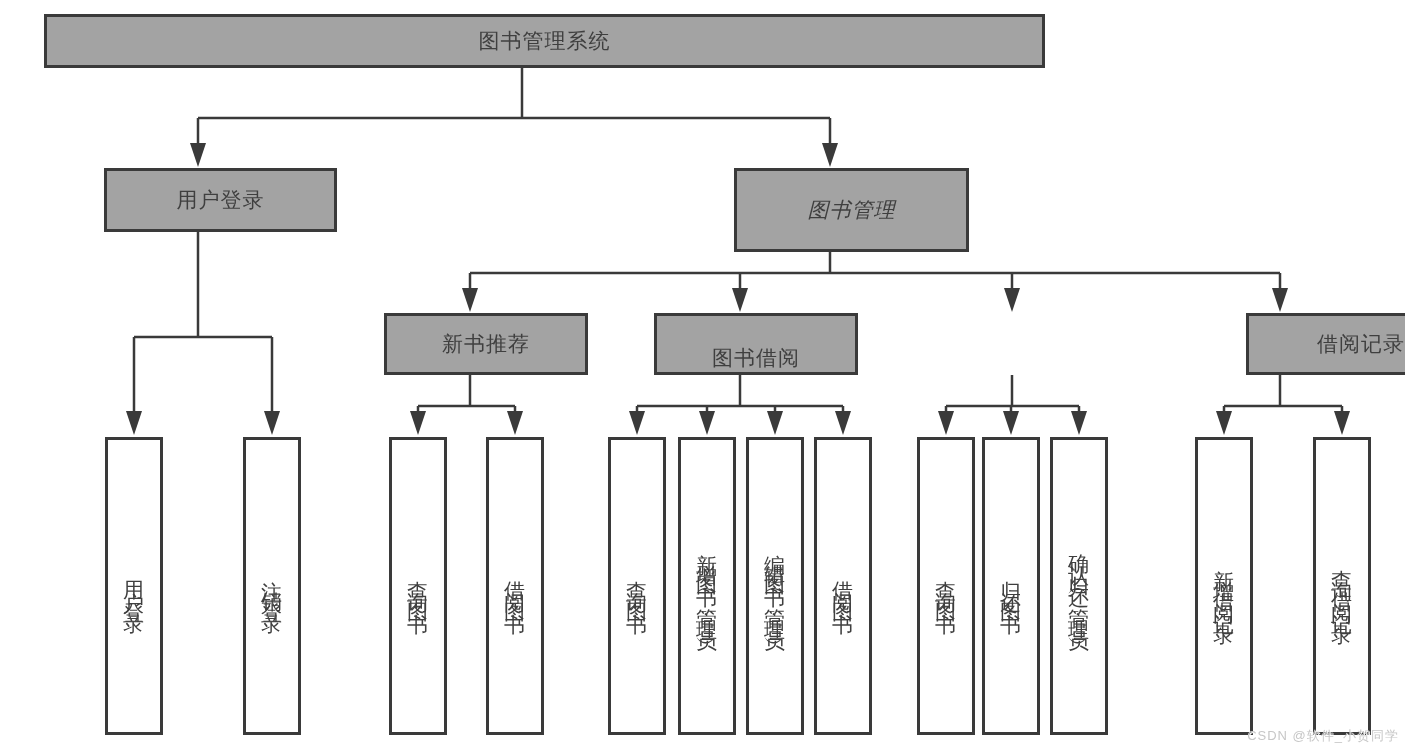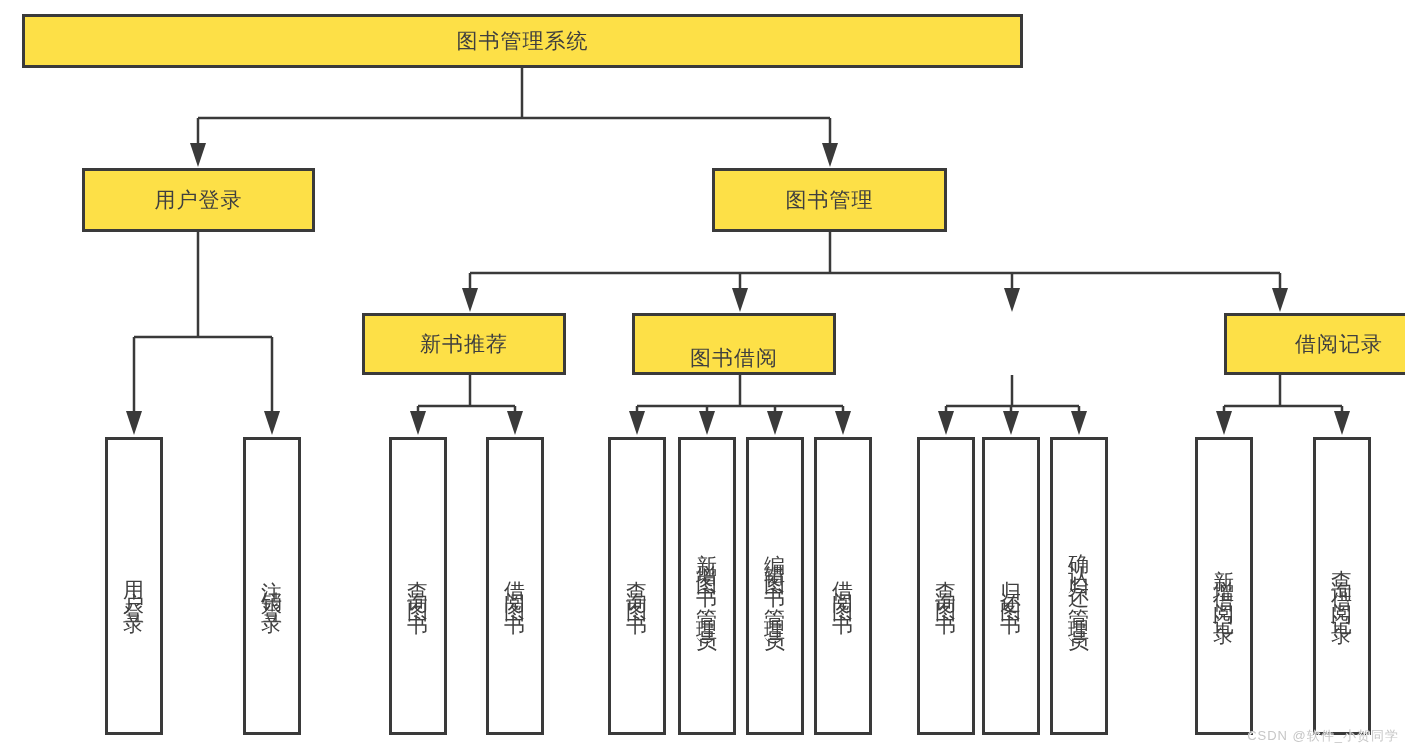--- a/index.html
+++ b/index.html
@@ -17,29 +17,30 @@
   }
   #connectors{
     position:absolute;
     left:0;top:0;
     width:1405px;height:747px;
   }
   .node{
     position:absolute;
     box-sizing:border-box;
     border:3px solid var(--line);
-    background:#fde047;
+    background:#a3a3a3;
     display:flex;
     align-items:center;
     justify-content:center;
     color:var(--text);
     font-size:21px;
     letter-spacing:1px;
     text-align:center;
     z-index:2;
+    margin-left:22px;
   }
   .vnode{
     position:absolute;
     box-sizing:border-box;
     border:3px solid var(--line);
     background:#fff;
     display:flex;
     align-items:center;
     justify-content:center;
     color:var(--text);
@@ -52,21 +53,21 @@
     writing-mode:vertical-rl;
     text-orientation:mixed;
     font-size:21px;
     letter-spacing:11px;
     line-height:1;
     white-space:nowrap;
   }
   
   #node-root{left:22px;top:14px;width:1001px;height:54px;}
   #node-user-login{left:82px;top:168px;width:233px;height:64px;}
-  #node-book-mgmt{left:712px;top:168px;width:235px;height:64px;}
+  #node-book-mgmt{left:712px;top:168px;width:235px;height:84px;font-style:italic;}
   .l3{top:313px;width:204px;height:62px;}
   #node-new-book{left:362px;}
   #node-book-borrow{left:632px;align-items:flex-end;}
   #node-current-borrow{left:904px;}
   #node-borrow-records{left:1224px;padding-left:26px;}
   #node-ul-login{left:105px;}
   #node-ul-logout{left:243px;}
   #node-nb-query{left:389px;}
   #node-nb-borrow{left:486px;}
   #node-bb-query{left:608px;}

